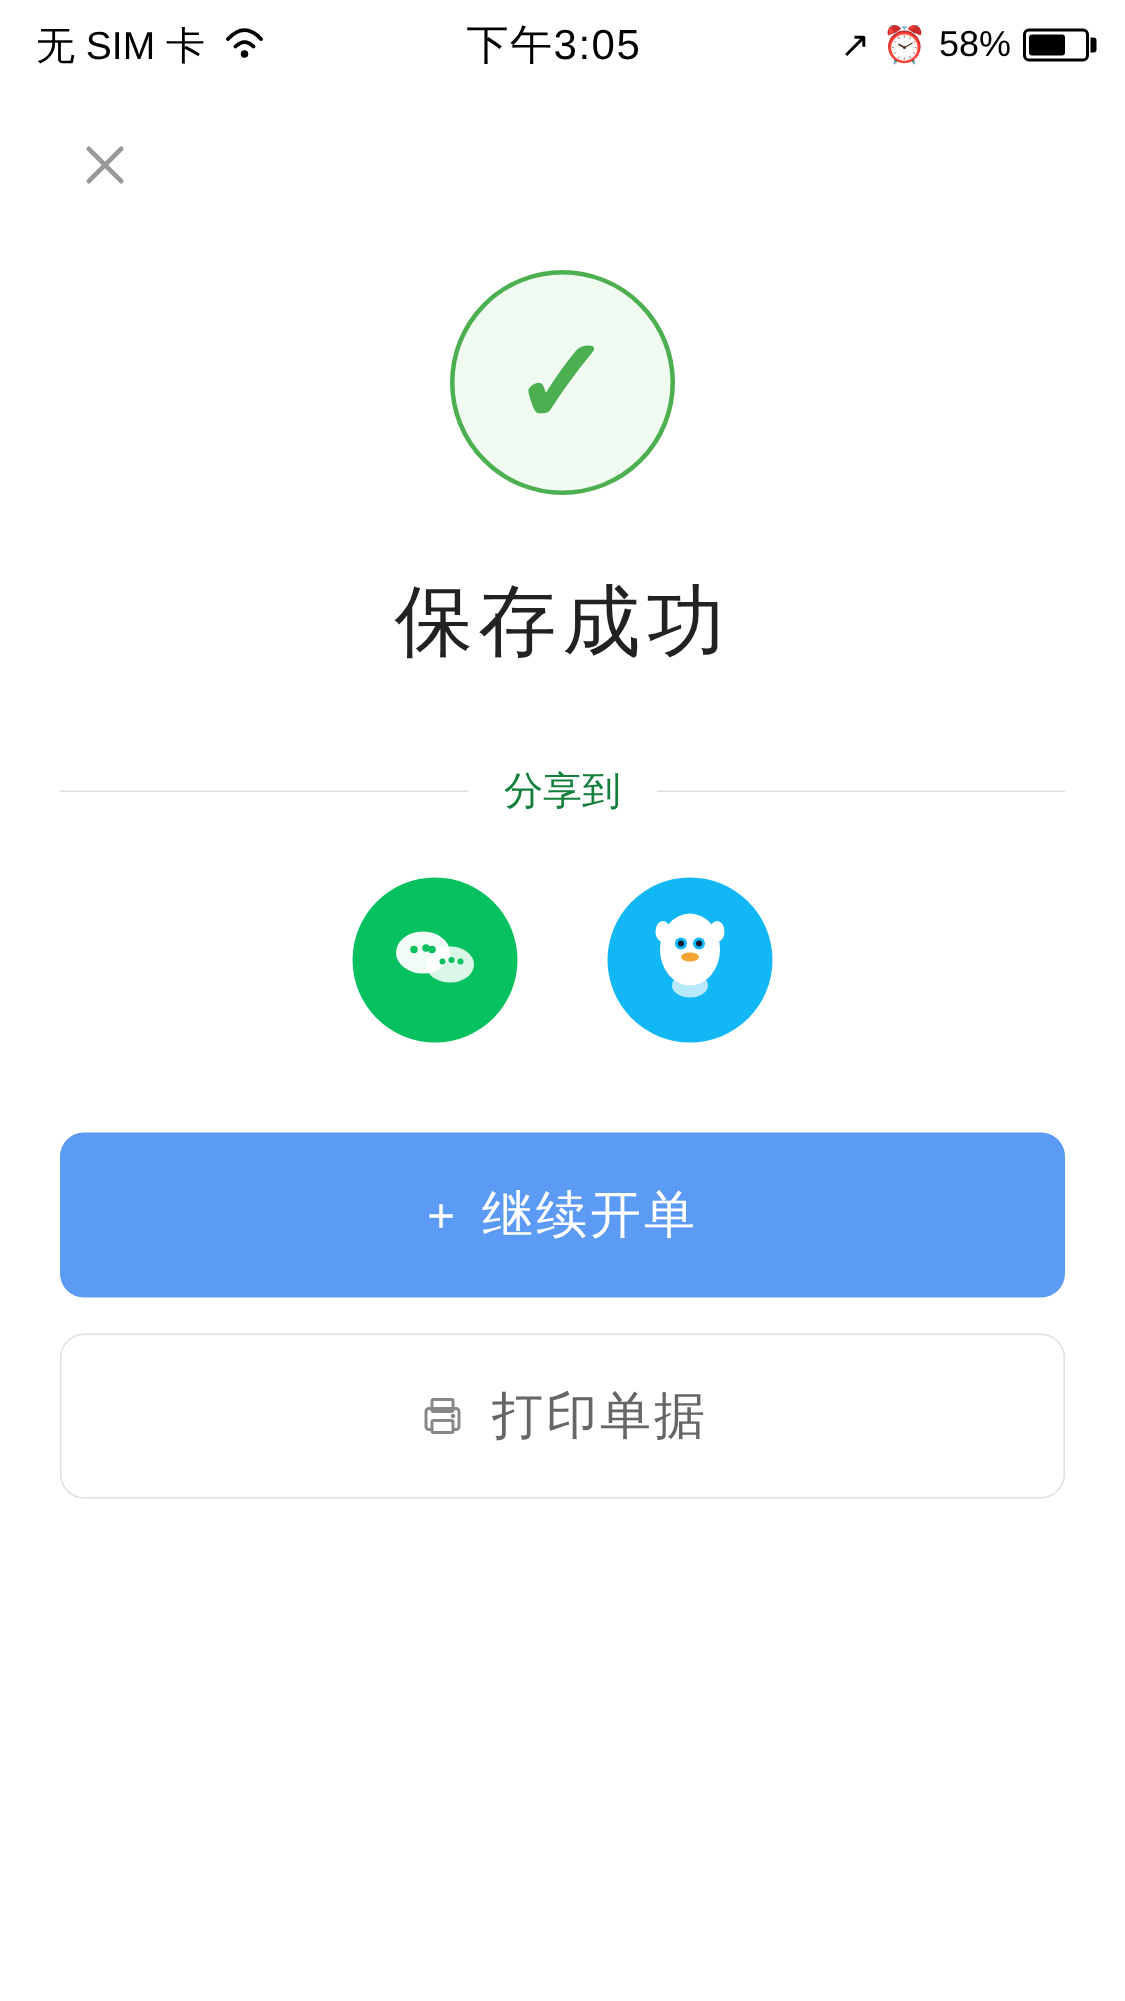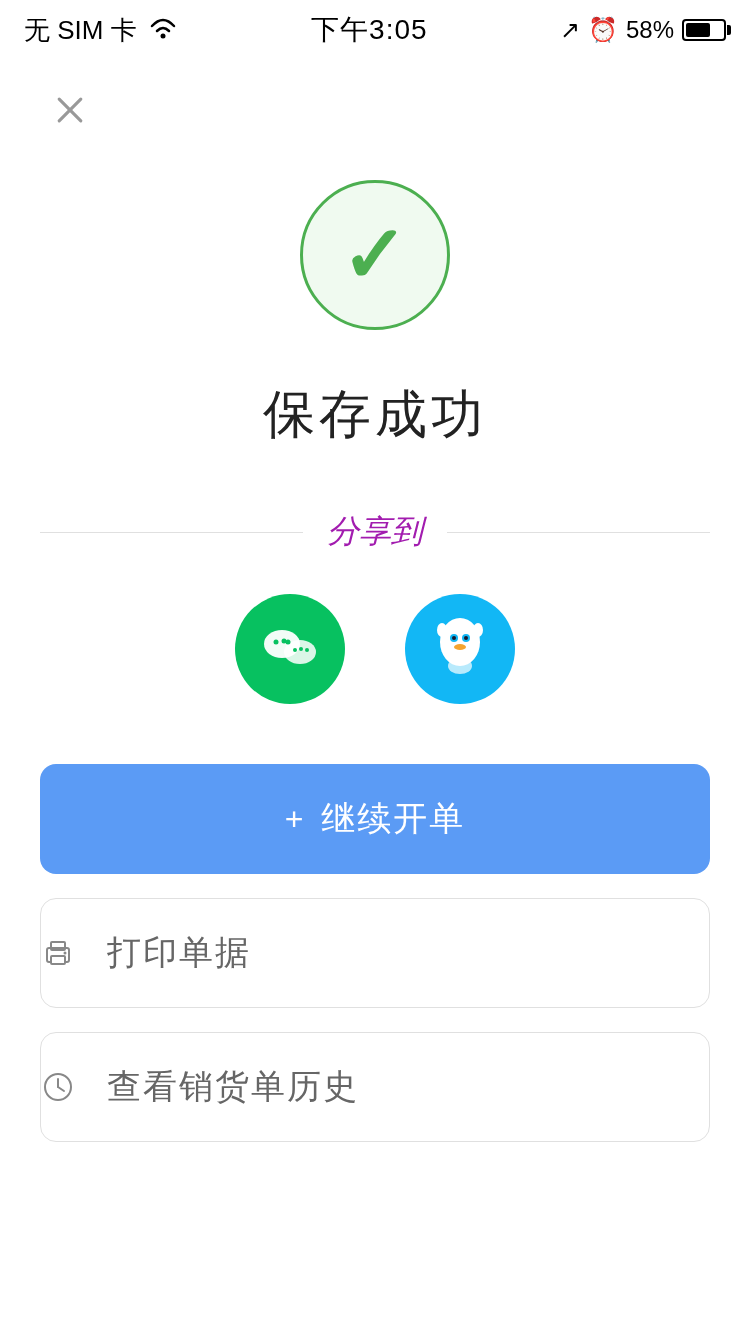--- a/index.html
+++ b/index.html
@@ -147,23 +147,22 @@
     }
 
     .divider-line {
       flex: 1;
       height: 1px;
       background: #e0e0e0;
     }
 
     .share-label {
       padding: 0 24px;
-      font-size: 32px;
-      color: #a21caf;
-      font-style: italic;
+      font-size: 26px;
+      color: #15803d;
     }
 
     .share-icons {
       display: flex;
       justify-content: center;
       gap: 60px;
     }
 
     .share-icon-btn {
       width: 110px;
@@ -208,21 +207,22 @@
     }
 
     .btn-secondary {
       width: 100%;
       height: 110px;
       background: #ffffff;
       border: 1px solid #e0e0e0;
       border-radius: 16px;
       display: flex;
       align-items: center;
-      gap: 32px;
+      justify-content: center;
+      gap: 16px;
       font-size: 34px;
       color: #666;
       cursor: pointer;
       letter-spacing: 2px;
     }
 
     .btn-icon {
       font-size: 32px;
       display: inline-flex;
       align-items: center;
@@ -326,25 +326,15 @@
         <svg width="34" height="34" viewBox="0 0 34 34" fill="none" xmlns="http://www.w3.org/2000/svg">
           <rect x="6" y="12" width="22" height="14" rx="2" stroke="#888" stroke-width="2" fill="none"></rect>
           <rect x="10" y="20" width="14" height="8" rx="1" fill="#fff" stroke="#888" stroke-width="2"></rect>
           <rect x="10" y="6" width="14" height="8" rx="1" stroke="#888" stroke-width="2" fill="none"></rect>
           <circle cx="24" cy="17" r="1.5" fill="#888"></circle>
         </svg>
       </span>
       <span>打印单据</span>
     </button>
 
-    <button class="btn-secondary">
-      <span class="btn-icon">
-        <svg width="34" height="34" viewBox="0 0 34 34" fill="none" xmlns="http://www.w3.org/2000/svg">
-          <circle cx="17" cy="17" r="13" stroke="#888" stroke-width="2" fill="none"></circle>
-          <line x1="17" y1="9" x2="17" y2="17" stroke="#888" stroke-width="2" stroke-linecap="round"></line>
-          <line x1="17" y1="17" x2="23" y2="21" stroke="#888" stroke-width="2" stroke-linecap="round"></line>
-        </svg>
-      </span>
-      <span>查看销货单历史</span>
-    </button>
   </div>
 
 </div>
 
 </body></html>

